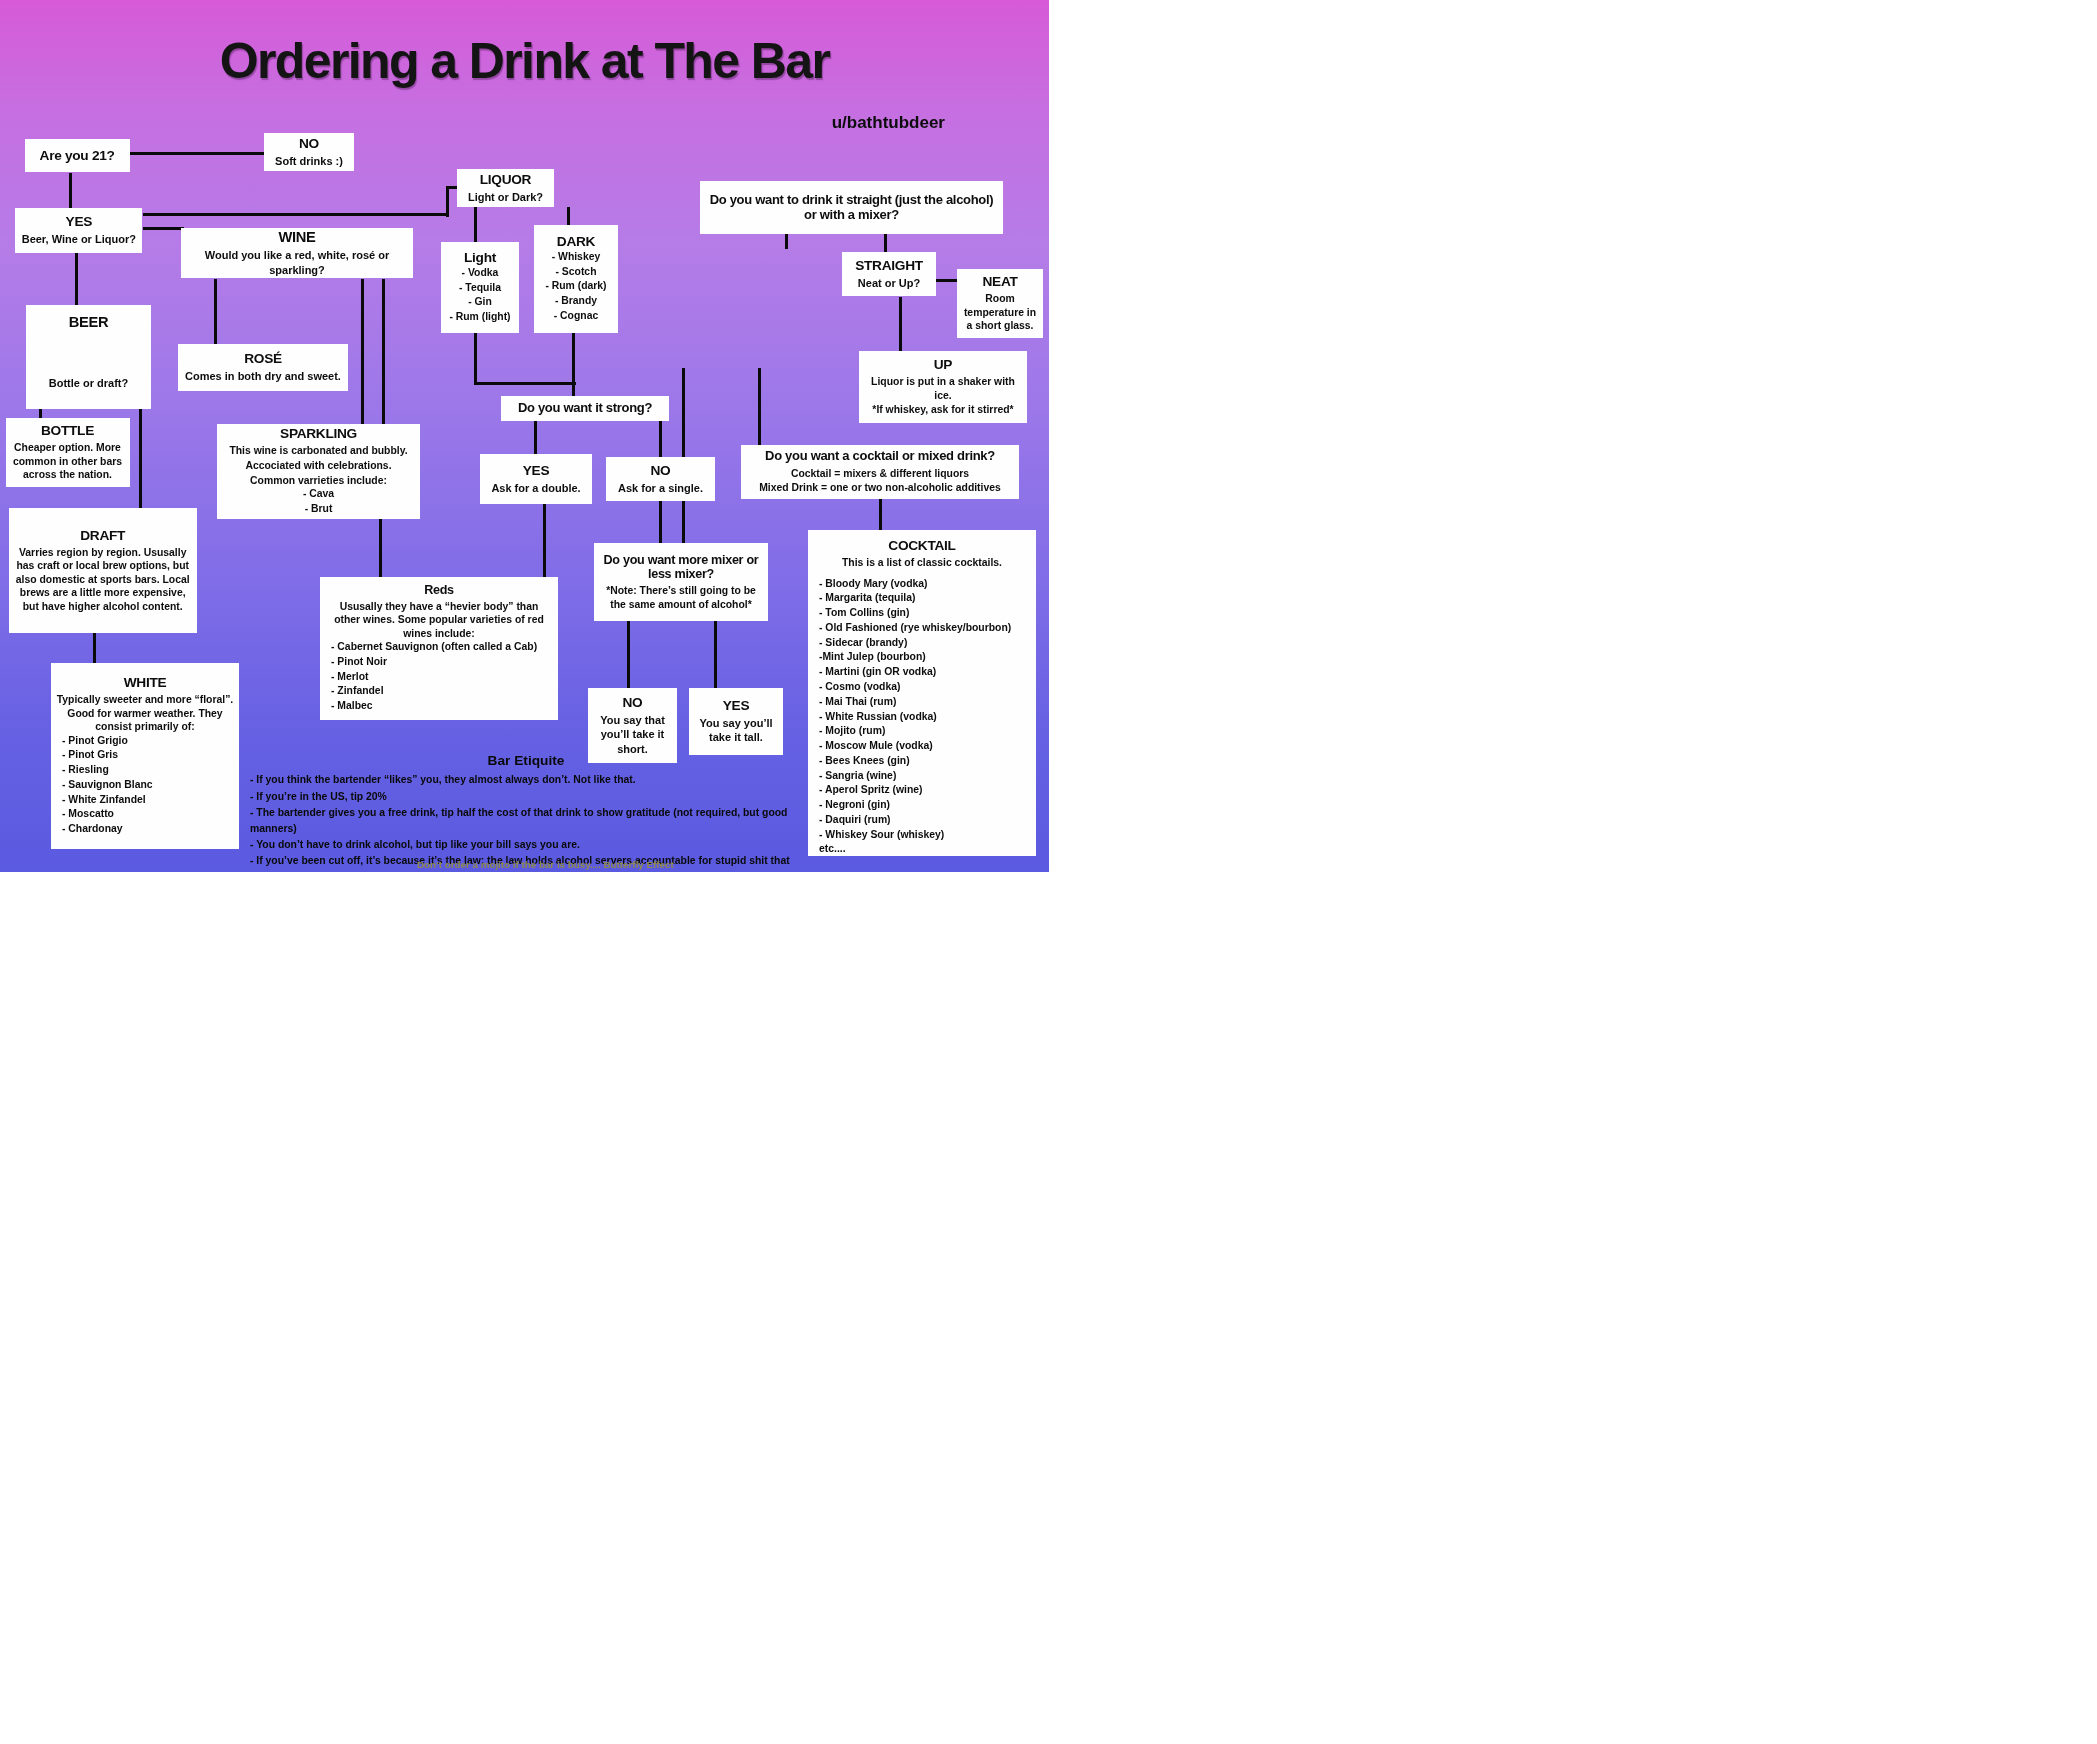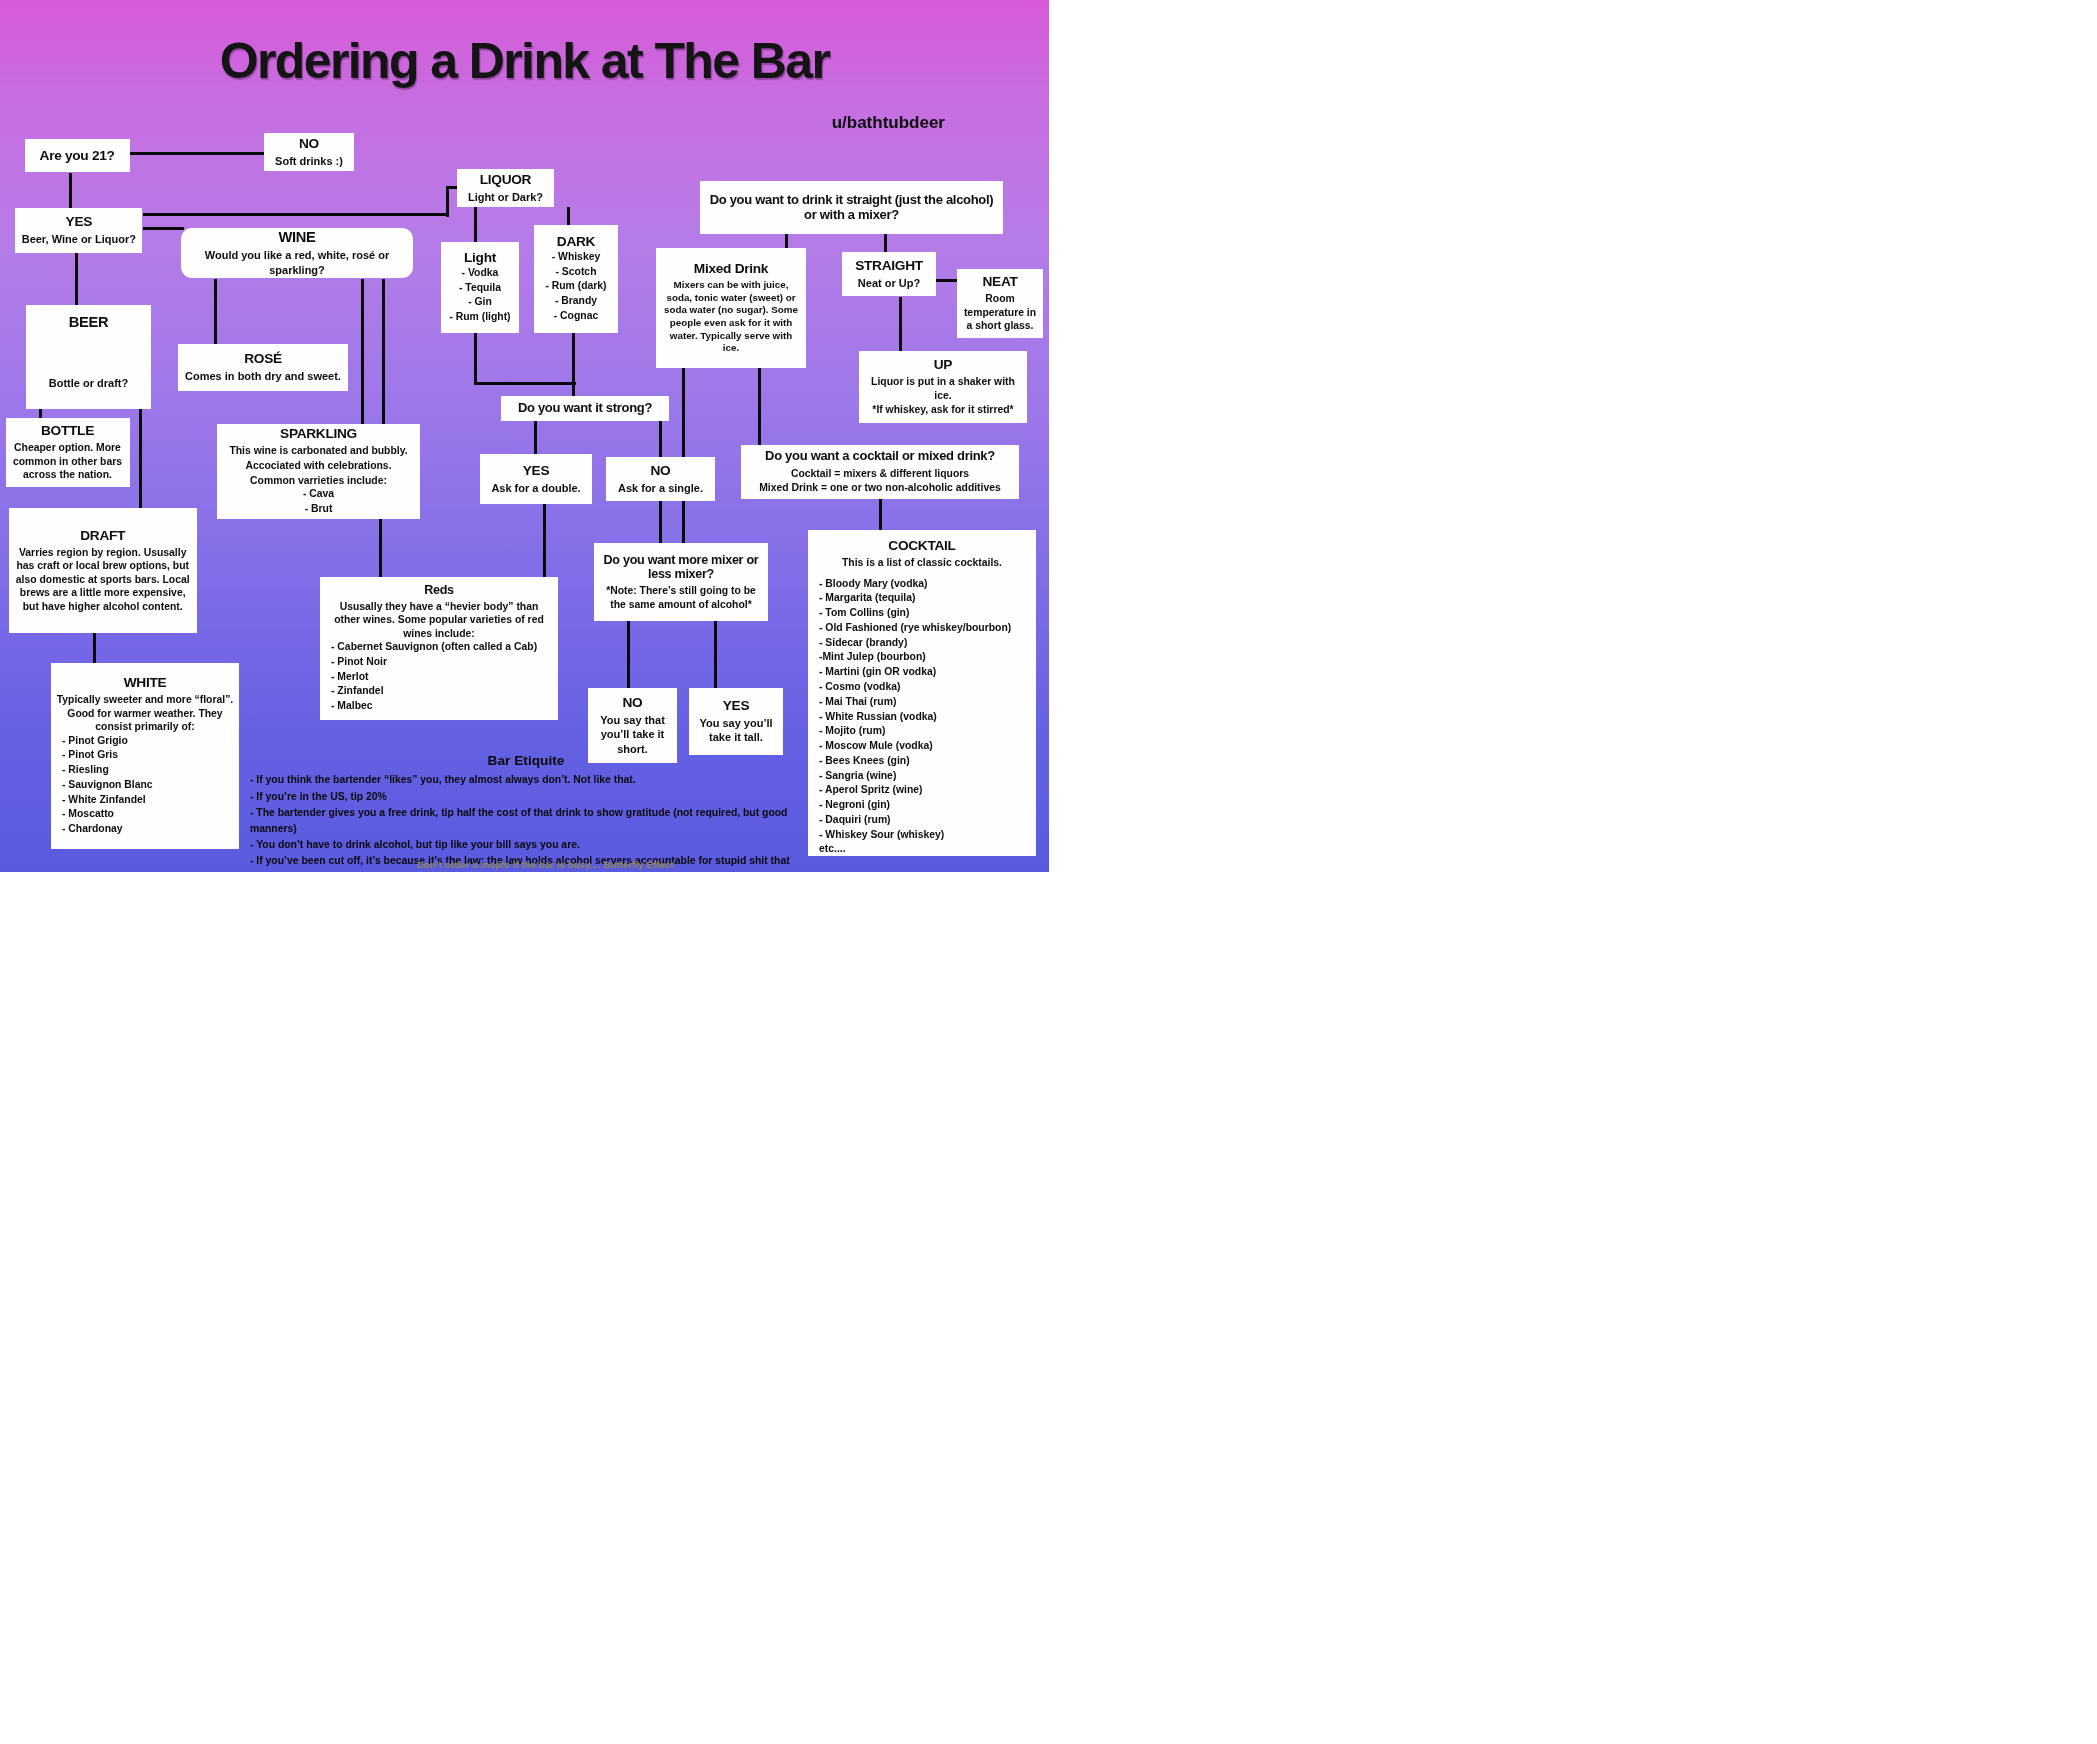--- a/index.html
+++ b/index.html
@@ -45,21 +45,21 @@
       </div>
   </div>
 
   <div class="node" style="left:15.3px;top:208px;width:127px;height:45px;">
     <div class="h">YES</div>
     <div class="b">
         <div class="line">Beer, Wine or Liquor?</div>
       </div>
   </div>
 
-  <div class="node" style="left:181px;top:228px;width:232px;height:50px;border-radius:11px;">
+  <div class="node" style="left:181px;top:228px;width:232px;height:50px;">
     <div class="h big">WINE</div>
     <div class="b">
         <div class="line">Would you like a red, white, rosé  or sparkling?</div>
       </div>
   </div>
 
   <div class="node" style="left:457px;top:169px;width:97px;height:38px;">
     <div class="h">LIQUOR</div>
     <div class="b">
         <div class="line">Light or Dark?</div>
@@ -84,26 +84,20 @@
     <div class="h">DARK</div>
     <div class="items center">
         <div class="line">- Whiskey</div>
         <div class="line">- Scotch</div>
         <div class="line">- Rum (dark)</div>
         <div class="line">- Brandy</div>
         <div class="line">- Cognac</div>
       </div>
   </div>
 
-  <div class="node" style="left:656px;top:248px;width:150px;height:120px;">
-    <div class="h">Mixed Drink</div>
-    <div class="b" style="font-size:9.8px;">
-        <div class="line">Mixers can be with juice, soda, tonic water (sweet) or soda water (no sugar). Some people even ask for it with water. Typically serve with ice.</div>
-      </div>
-  </div>
 
   <div class="node" style="left:842px;top:252px;width:94px;height:44px;">
     <div class="h">STRAIGHT</div>
     <div class="b">
         <div class="line">Neat or Up?</div>
       </div>
   </div>
 
   <div class="node" style="left:957px;top:269px;width:86px;height:69px;">
     <div class="h">NEAT</div>

